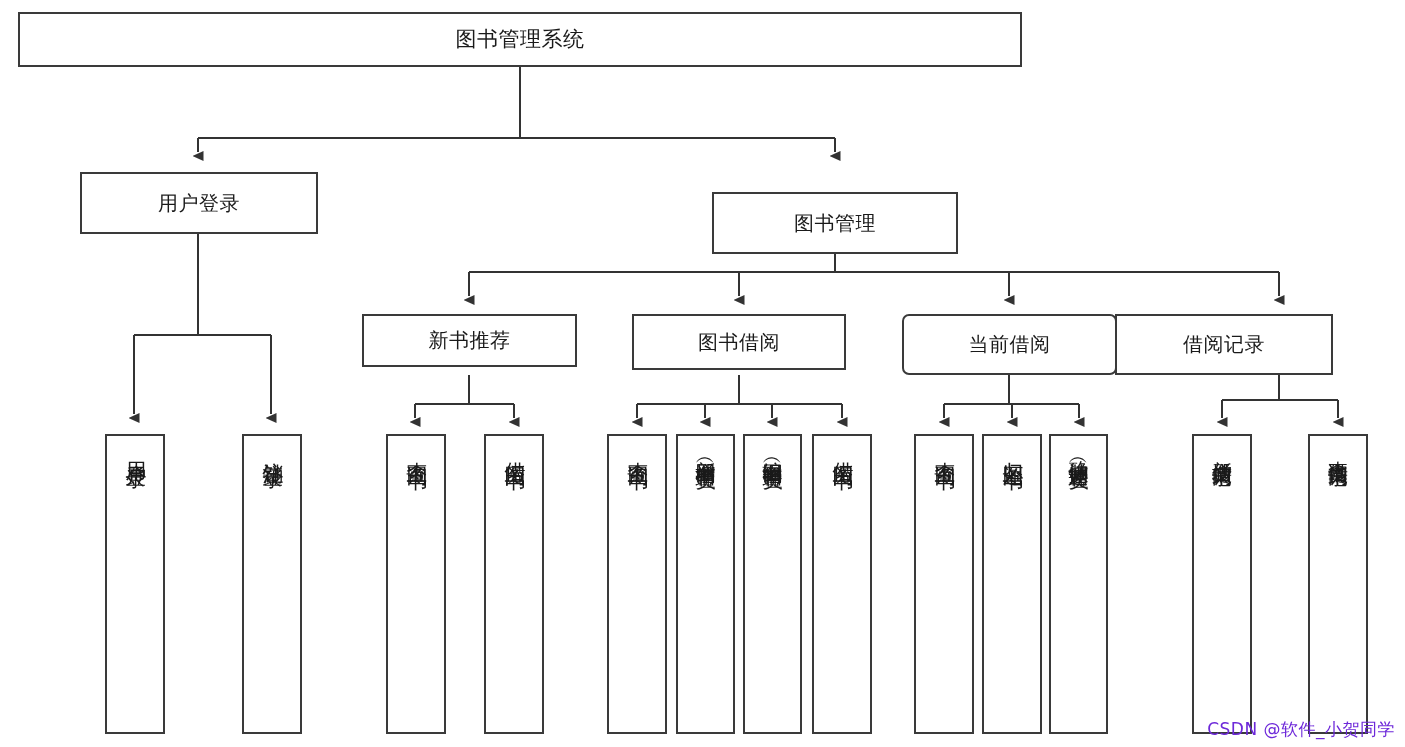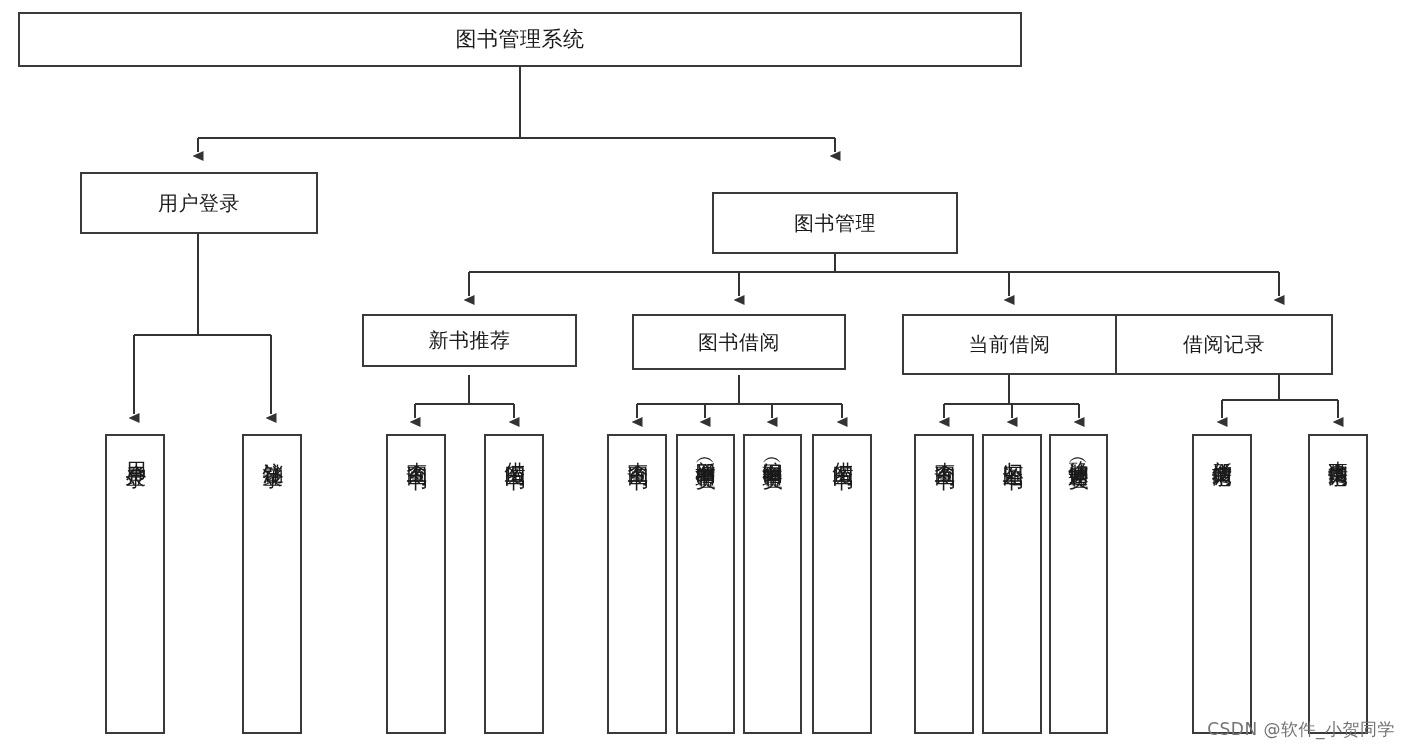--- a/index.html
+++ b/index.html
@@ -48,21 +48,21 @@
     font-size:21px;
     line-height:1.04;
     letter-spacing:2.5px;
   }
   .node.vert.tall-text .label{font-size:20px;letter-spacing:1.5px;}
 
   #watermark{
     position:absolute;
     right:10px;bottom:6px;
     font-size:17px;
-    color:#737373;
+    color:#6d28d9;
     letter-spacing:0.5px;
     white-space:nowrap;
     pointer-events:none;
   }
 </style>
 </head>
 <body>
 
 <div id="diagram-root">
 
@@ -126,21 +126,21 @@
   <div class="node horiz" style="left:712px;top:172px;width:246px;height:62px;margin-top:20px;">
     <span class="label">图书管理</span>
   </div>
 
   <div class="node horiz" style="left:362px;top:314px;width:215px;height:53px;">
     <span class="label">新书推荐</span>
   </div>
   <div class="node horiz" style="left:632px;top:314px;width:214px;height:56px;">
     <span class="label">图书借阅</span>
   </div>
-  <div class="node horiz" style="left:902px;top:314px;width:215px;height:61px;">
+  <div class="node horiz" style="left:902px;top:314px;width:215px;height:61px;border-radius:7px;">
     <span class="label">当前借阅</span>
   </div>
   <div class="node horiz" style="left:1115px;top:314px;width:218px;height:61px;">
     <span class="label">借阅记录</span>
   </div>
 
   <div class="node vert" style="left:105px;top:434px;width:60px;height:300px;">
     <span class="label">用户登录</span>
   </div>
   <div class="node vert" style="left:242px;top:434px;width:60px;height:300px;">

